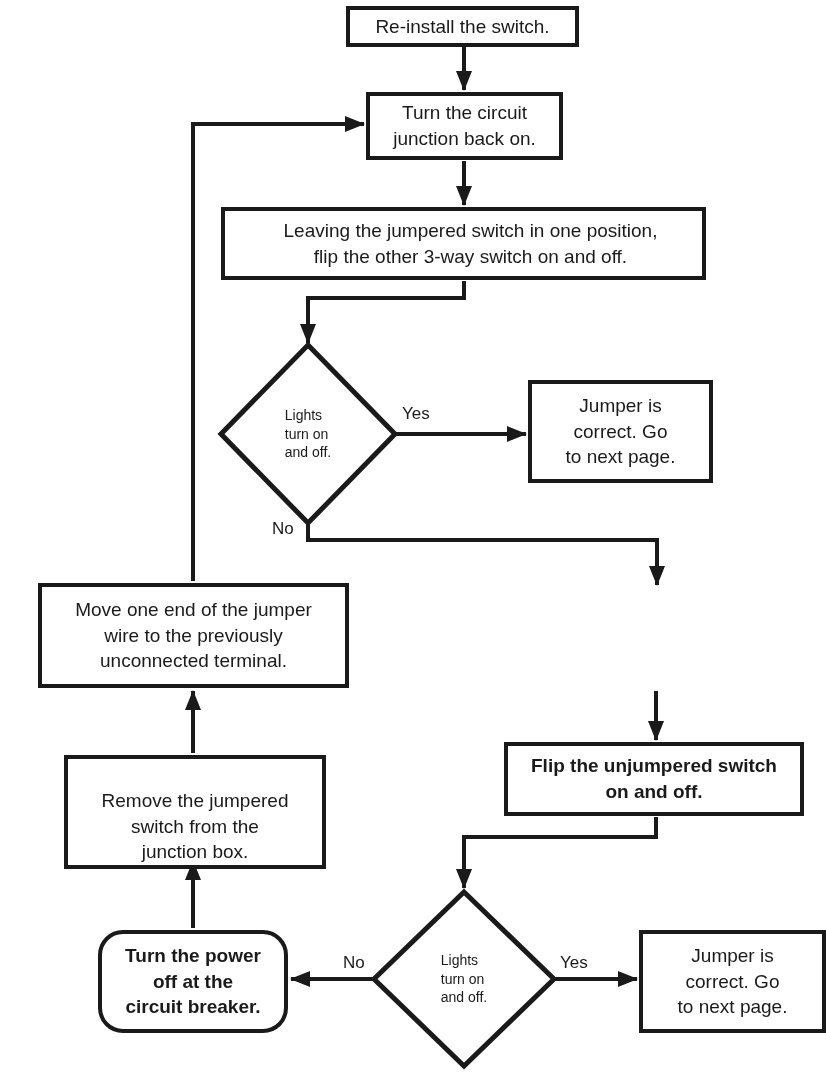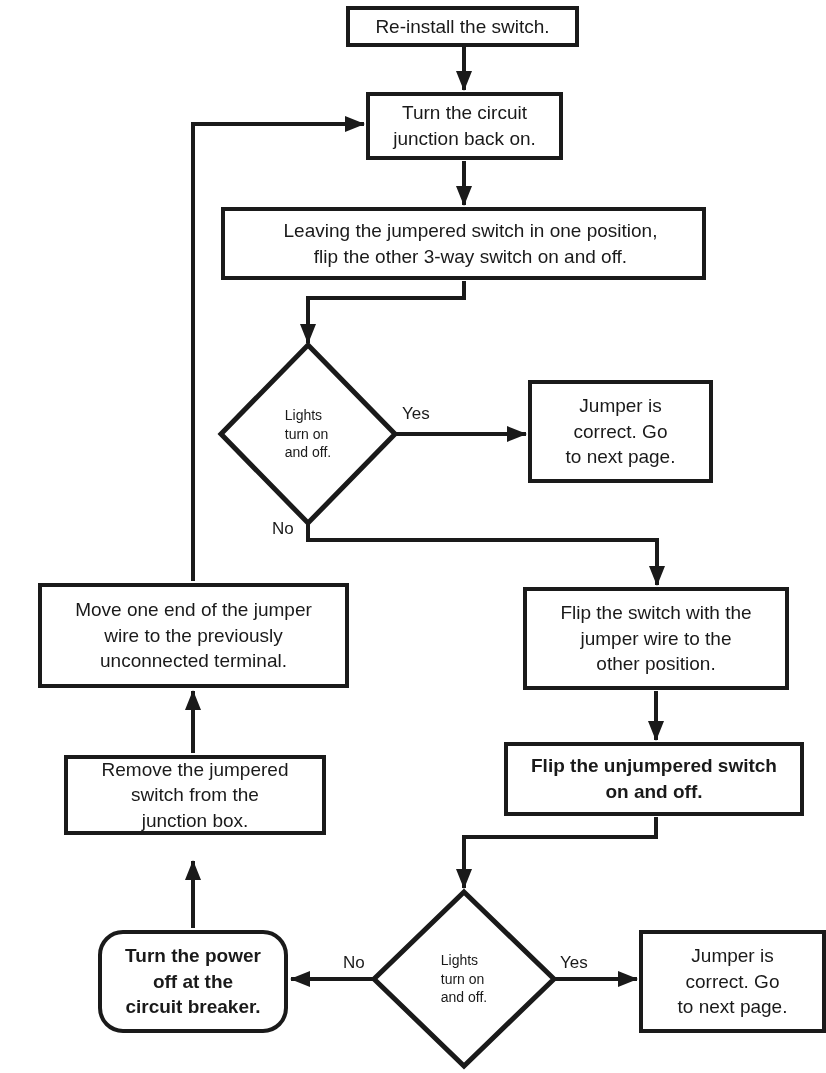--- a/index.html
+++ b/index.html
@@ -89,32 +89,27 @@
 correct. Go
 to next page.</span>
   </div>
 
   <div class="node" style="left:22px; top:583px; width:311px; height:105px;">
     <span class="lbl">Move one end of the jumper
 wire to the previously
 unconnected terminal.</span>
   </div>
 
-  <div class="node" style="left:507px; top:587px; width:266px; height:103px;">
-    <span class="lbl">Flip the switch with the
-jumper wire to the
-other position.</span>
-  </div>
 
   <div class="node" style="left:488px; top:742px; width:300px; height:74px;font-weight:bold;">
     <span class="lbl">Flip the unjumpered switch
 on and off.</span>
   </div>
 
-  <div class="node" style="left:48px; top:755px; width:262px; height:80px;">
+  <div class="node" style="left:48px; top:755px; width:262px; height:114px;align-items:flex-end;">
     <span class="lbl">Remove the jumpered
 switch from the
 junction box.</span>
   </div>
 
   <div class="node bold" style="left:82px; top:930px; width:190px; height:103px;">
     <span class="lbl">Turn the power
 off at the
 circuit breaker.</span>
   </div>

